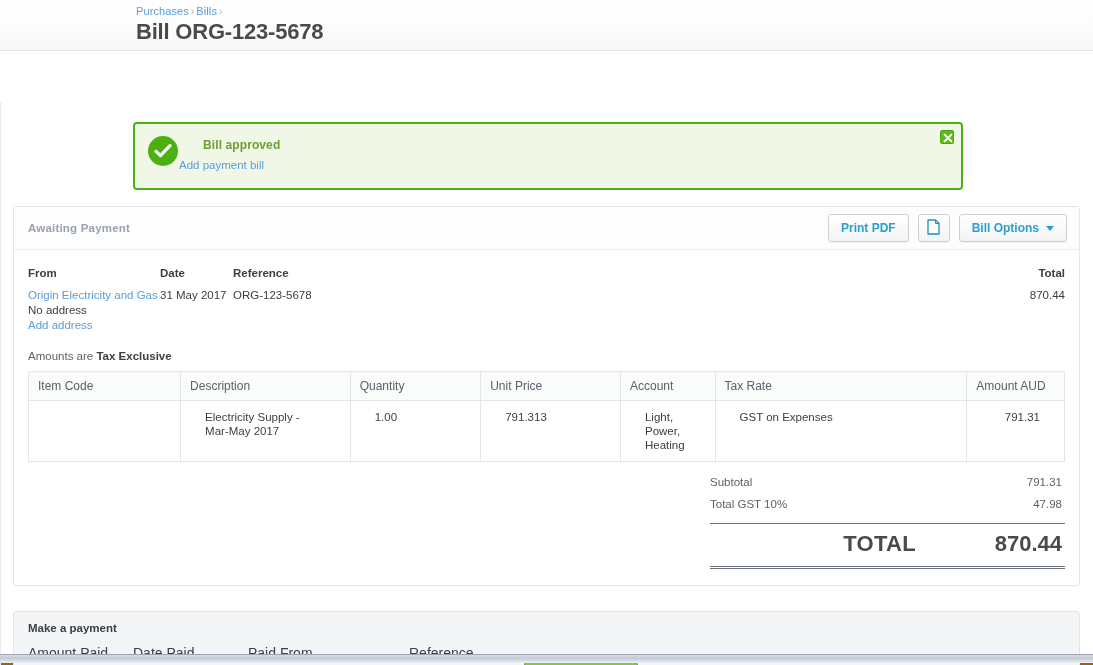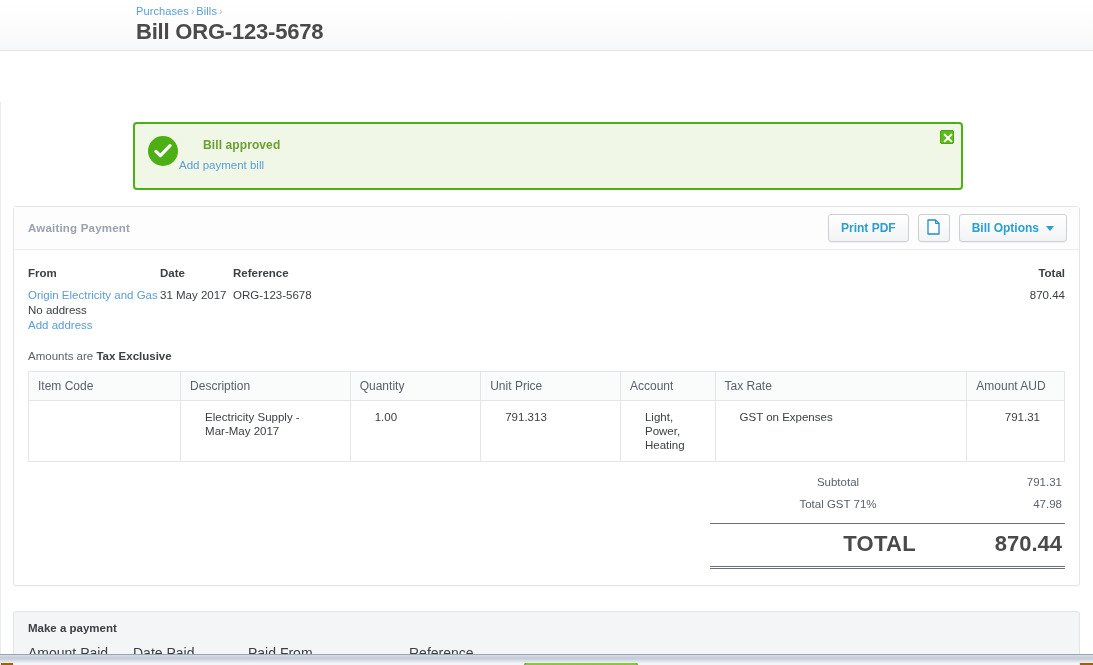--- a/index.html
+++ b/index.html
@@ -235,21 +235,21 @@
     margin-left: auto;
     width: 355px;
   }
   .tot-row {
     display: flex;
     justify-content: space-between;
     font-size: 11.5px;
     color: #5a6169;
     padding: 5px 3px 5px 0;
   }
-  .tot-row .lbl { text-align: center; flex: 1; padding-right: 16px; }
+  .tot-row .lbl { text-align: left; flex: 1; padding-right: 16px; }
   .tot-row .val { width: 80px; text-align: right; }
   .grand {
     display: flex;
     justify-content: space-between;
     align-items: center;
     border-top: 1px solid #6b7178;
     border-bottom: 3px double #6b7178;
     margin-top: 8px;
     padding: 7px 3px 9px 0;
   }
@@ -444,21 +444,21 @@
             </tr>
           </tbody>
         </table>
 
         <div class="totals">
           <div class="tot-row">
             <span class="lbl">Subtotal</span>
             <span class="val">791.31</span>
           </div>
           <div class="tot-row">
-            <span class="lbl">Total GST  71%</span>
+            <span class="lbl">Total GST  10%</span>
             <span class="val">47.98</span>
           </div>
           <div class="grand">
             <span class="lbl">TOTAL</span>
             <span class="val">870.44</span>
           </div>
         </div>
 
       </div>
     </div>

